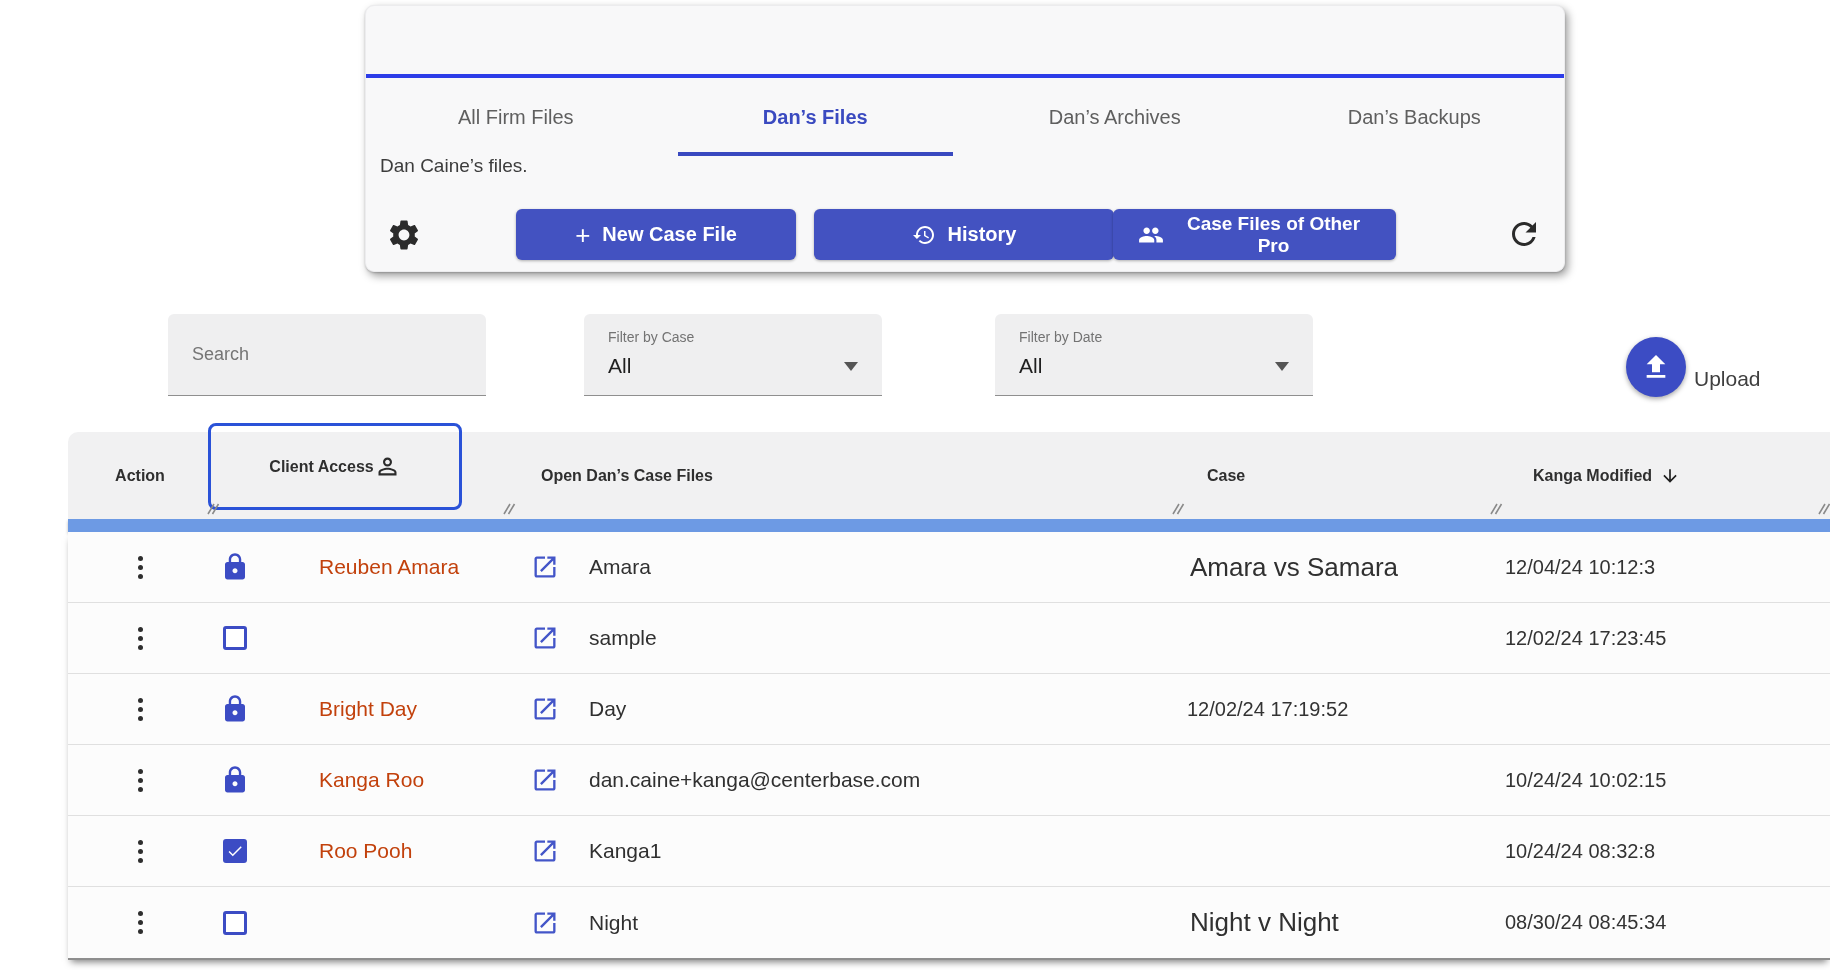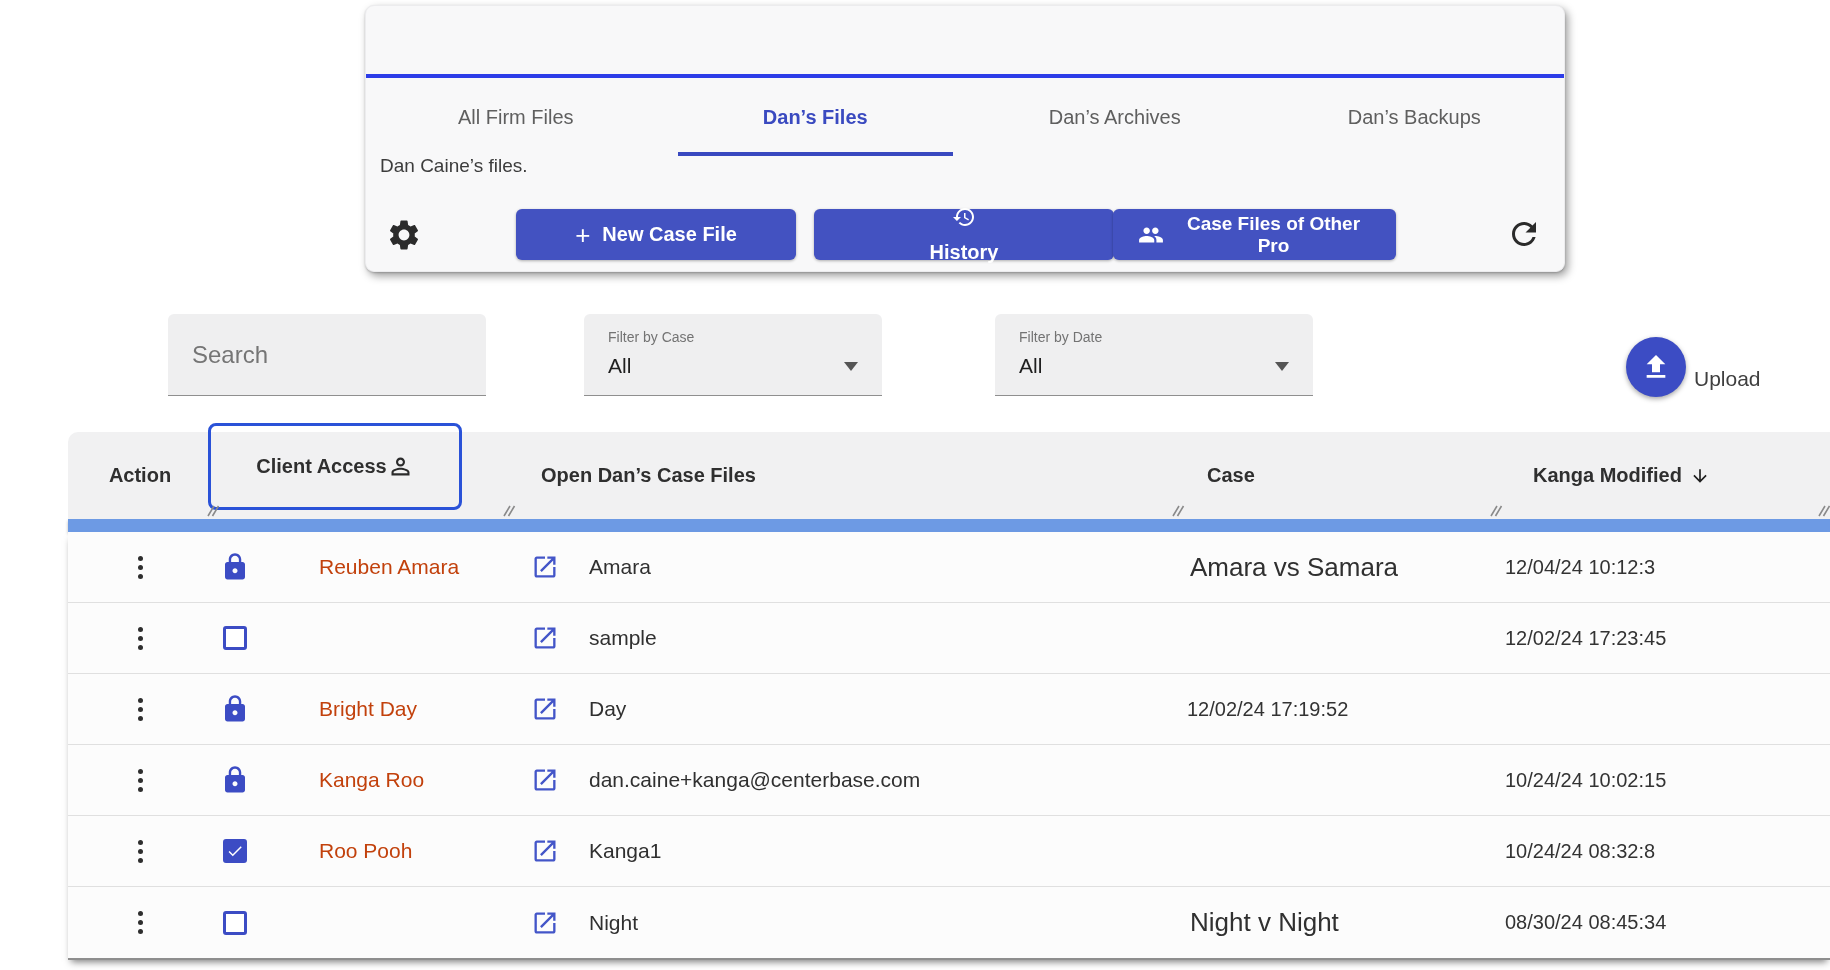--- a/index.html
+++ b/index.html
@@ -22,49 +22,49 @@
   .tab.active{color:#3a4ac0;font-weight:bold;}
   .tab.active::after{content:"";position:absolute;left:12px;right:12px;bottom:0;height:4px;background:#3949c0;}
   .dlg-desc{position:absolute;left:14px;top:149px;font-size:19px;color:#3c3c3c;}
   .gear-btn{position:absolute;left:20px;top:211px;width:36px;height:36px;cursor:pointer;color:#2b2b2b;}
   .btn{position:absolute;top:203px;height:51px;border:none;border-radius:6px;background:#4352c1;
     color:#fff;font-family:inherit;font-size:20px;font-weight:bold;cursor:pointer;
     display:flex;align-items:center;justify-content:center;gap:12px;box-shadow:0 1px 3px rgba(0,0,0,.3);}
   .btn .plus{font-size:26px;font-weight:normal;line-height:20px;}
   .btn svg{flex:none;}
   #btn-new{left:150px;width:280px;}
-  #btn-history{left:448px;width:300px;flex-direction:column;}
+  #btn-history{left:448px;width:300px;}
   #btn-otherpro{left:747px;width:283px;font-size:19px;}
   #btn-otherpro .lbl{width:196px;text-align:center;line-height:22px;white-space:normal;}
   .refresh-btn{position:absolute;left:1140px;top:210px;width:36px;height:36px;cursor:pointer;color:#2b2b2b;}
 
   
   .field{position:absolute;top:314px;height:82px;background:#efeff0;border-radius:6px 6px 0 0;
     border-bottom:1px solid #8f8f8f;}
   #search-field{left:168px;width:318px;}
   #search-field input{width:100%;height:100%;background:transparent;border:none;outline:none;
-    padding:0 24px;font-family:inherit;font-size:24px;color:#333;}
+    padding:0 24px;font-family:inherit;font-size:18px;color:#333;}
   #search-field input::placeholder{color:#757575;opacity:1;}
   .select-field{cursor:pointer;}
   #case-field{left:584px;width:298px;}
   #date-field{left:995px;width:318px;}
   .fld-label{position:absolute;left:24px;top:15px;font-size:14px;color:#737373;}
   .fld-value{position:absolute;left:24px;top:40px;font-size:21px;color:#1f1f1f;}
   .fld-arrow{position:absolute;right:24px;top:48px;width:0;height:0;
     border-left:7px solid transparent;border-right:7px solid transparent;border-top:9px solid #555;}
   .upload-fab{position:absolute;left:1626px;top:337px;width:60px;height:60px;border-radius:50%;
     background:#3c4cc4;display:flex;align-items:center;justify-content:center;cursor:pointer;
     box-shadow:0 2px 5px rgba(0,0,0,.35);}
   .upload-label{position:absolute;left:1694px;top:367px;font-size:21px;color:#3f3f3f;}
 
   
   .table{position:absolute;left:68px;top:432px;width:1762px;}
   .tgrid{display:grid;grid-template-columns:144px 296px 669px 318px 1fr;align-items:center;}
   .thead{position:relative;height:87px;background:#f1f1f2;border-radius:10px 0 0 0;
-    font-size:20px;font-weight:bold;color:#2f2f2f;}
+    font-size:16px;font-weight:bold;color:#2f2f2f;}
   .h-action{text-align:center;}
   .h-client{position:relative;height:100%;}
   .client-box{position:absolute;left:-4px;top:-9px;width:254px;height:87px;border:3px solid #2a52d8;
     border-radius:8px;display:flex;align-items:center;justify-content:center;gap:0;}
   .h-open{padding-left:33px;}
   .h-case{padding-left:30px;}
   .h-mod{padding-left:38px;display:flex;align-items:center;gap:8px;}
   .handle{position:absolute;bottom:2px;width:16px;height:16px;color:#8a8a8a;}
   .header-bar{height:13px;background:#6d9ae4;box-shadow:0 2px 3px rgba(0,0,0,.28);}
   .tbody{background:#fcfcfc;border-bottom:2px solid #8e8e8e;box-shadow:0 5px 7px -3px rgba(0,0,0,.5);}

